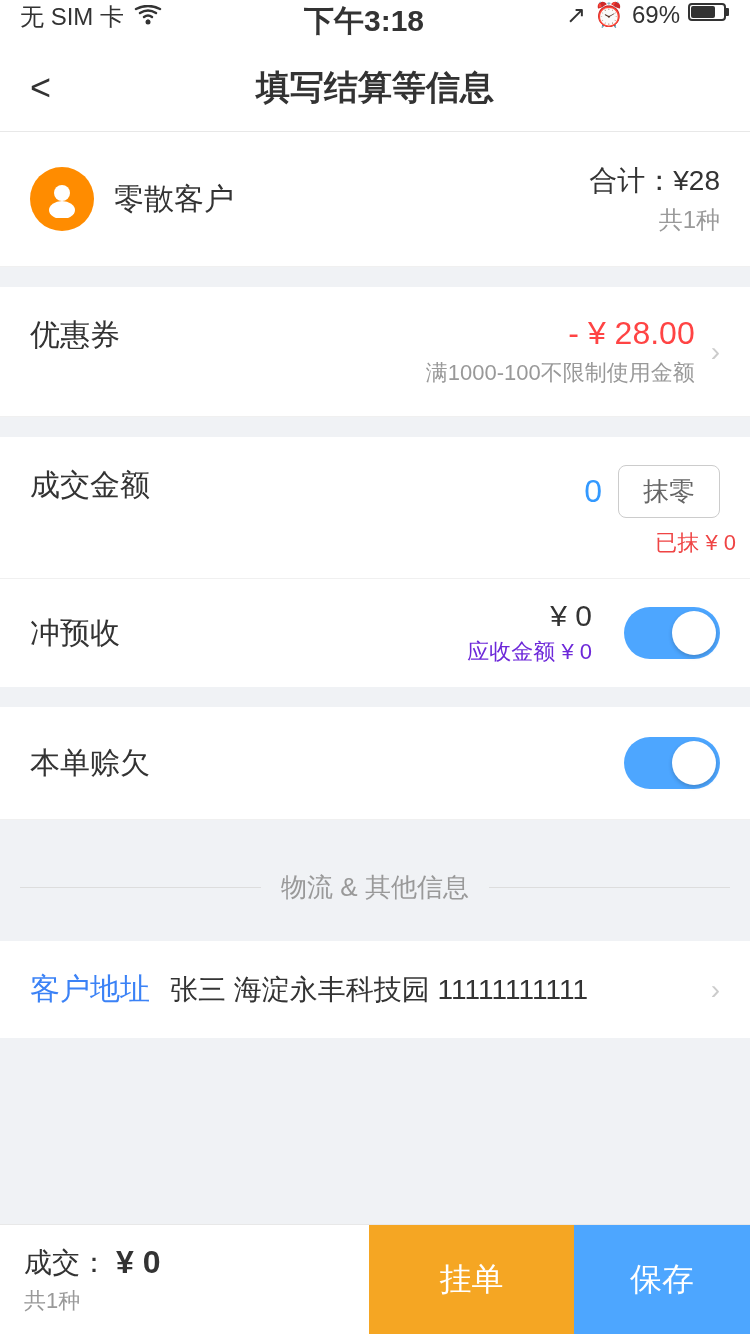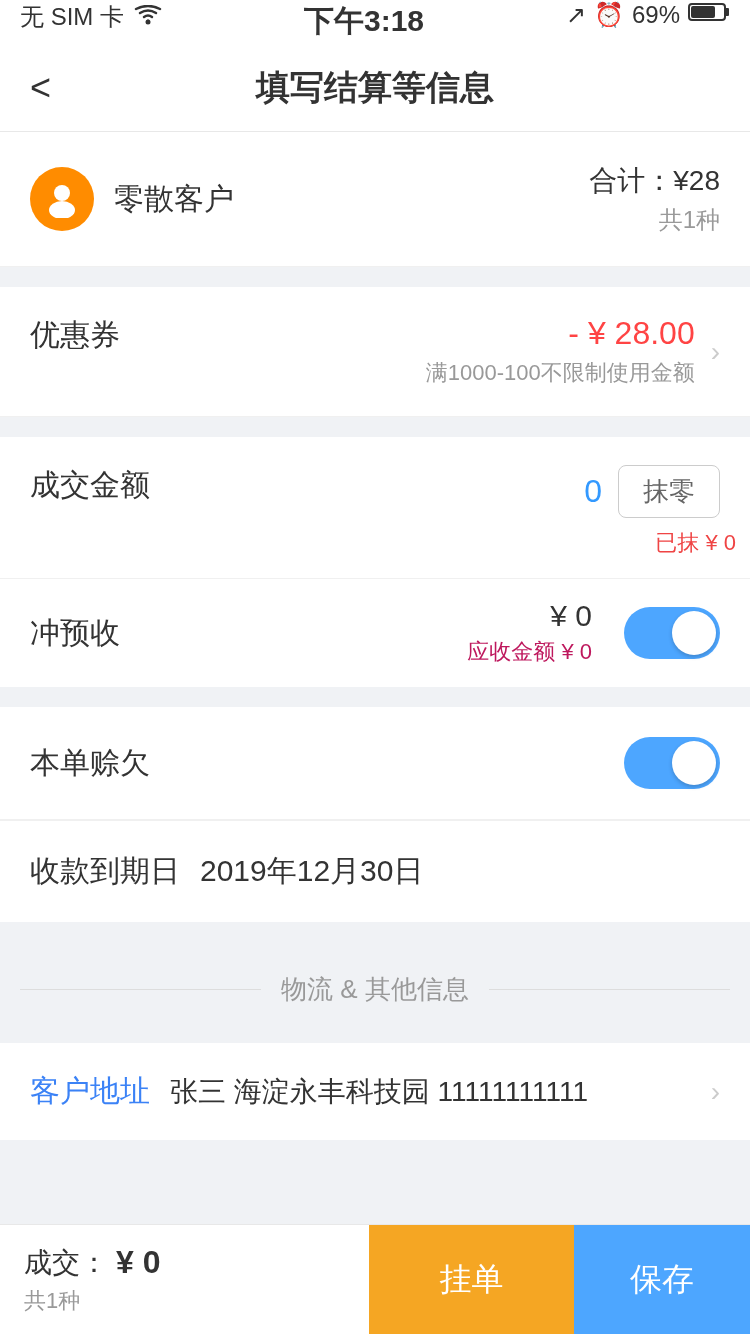--- a/index.html
+++ b/index.html
@@ -194,21 +194,21 @@
     .prepay-right-col {
       text-align: right;
       margin-right: 16px;
     }
     .prepay-amount {
       font-size: 30px;
       color: #333;
     }
     .prepay-sub {
       font-size: 22px;
-      color: #be185d;
+      color: #6d28d9;
       margin-top: 4px;
     }
 
     
     .toggle {
       width: 96px;
       height: 52px;
       border-radius: 26px;
       background: #4da6ff;
       position: relative;
@@ -452,24 +452,20 @@
 
   <div class="divider-gray"></div>
 
   <div class="debit-row">
     <span class="row-label">本单赊欠</span>
     <div class="toggle">
       <div class="toggle-circle"></div>
     </div>
   </div>
 
-  <div class="duedate-row" style="border-top: 1px solid #f0f0f0;">
-    <span class="duedate-label">收款到期日</span>
-    <span class="duedate-value">2019年12月30日</span>
-  </div>
 
   <div class="divider-gray" style="height:30px;"></div>
 
   <div class="section-header">
     <div class="section-header-line">
       <div class="header-line"></div>
       <span class="section-header-text">物流 &amp; 其他信息</span>
       <div class="header-line"></div>
     </div>
   </div>

